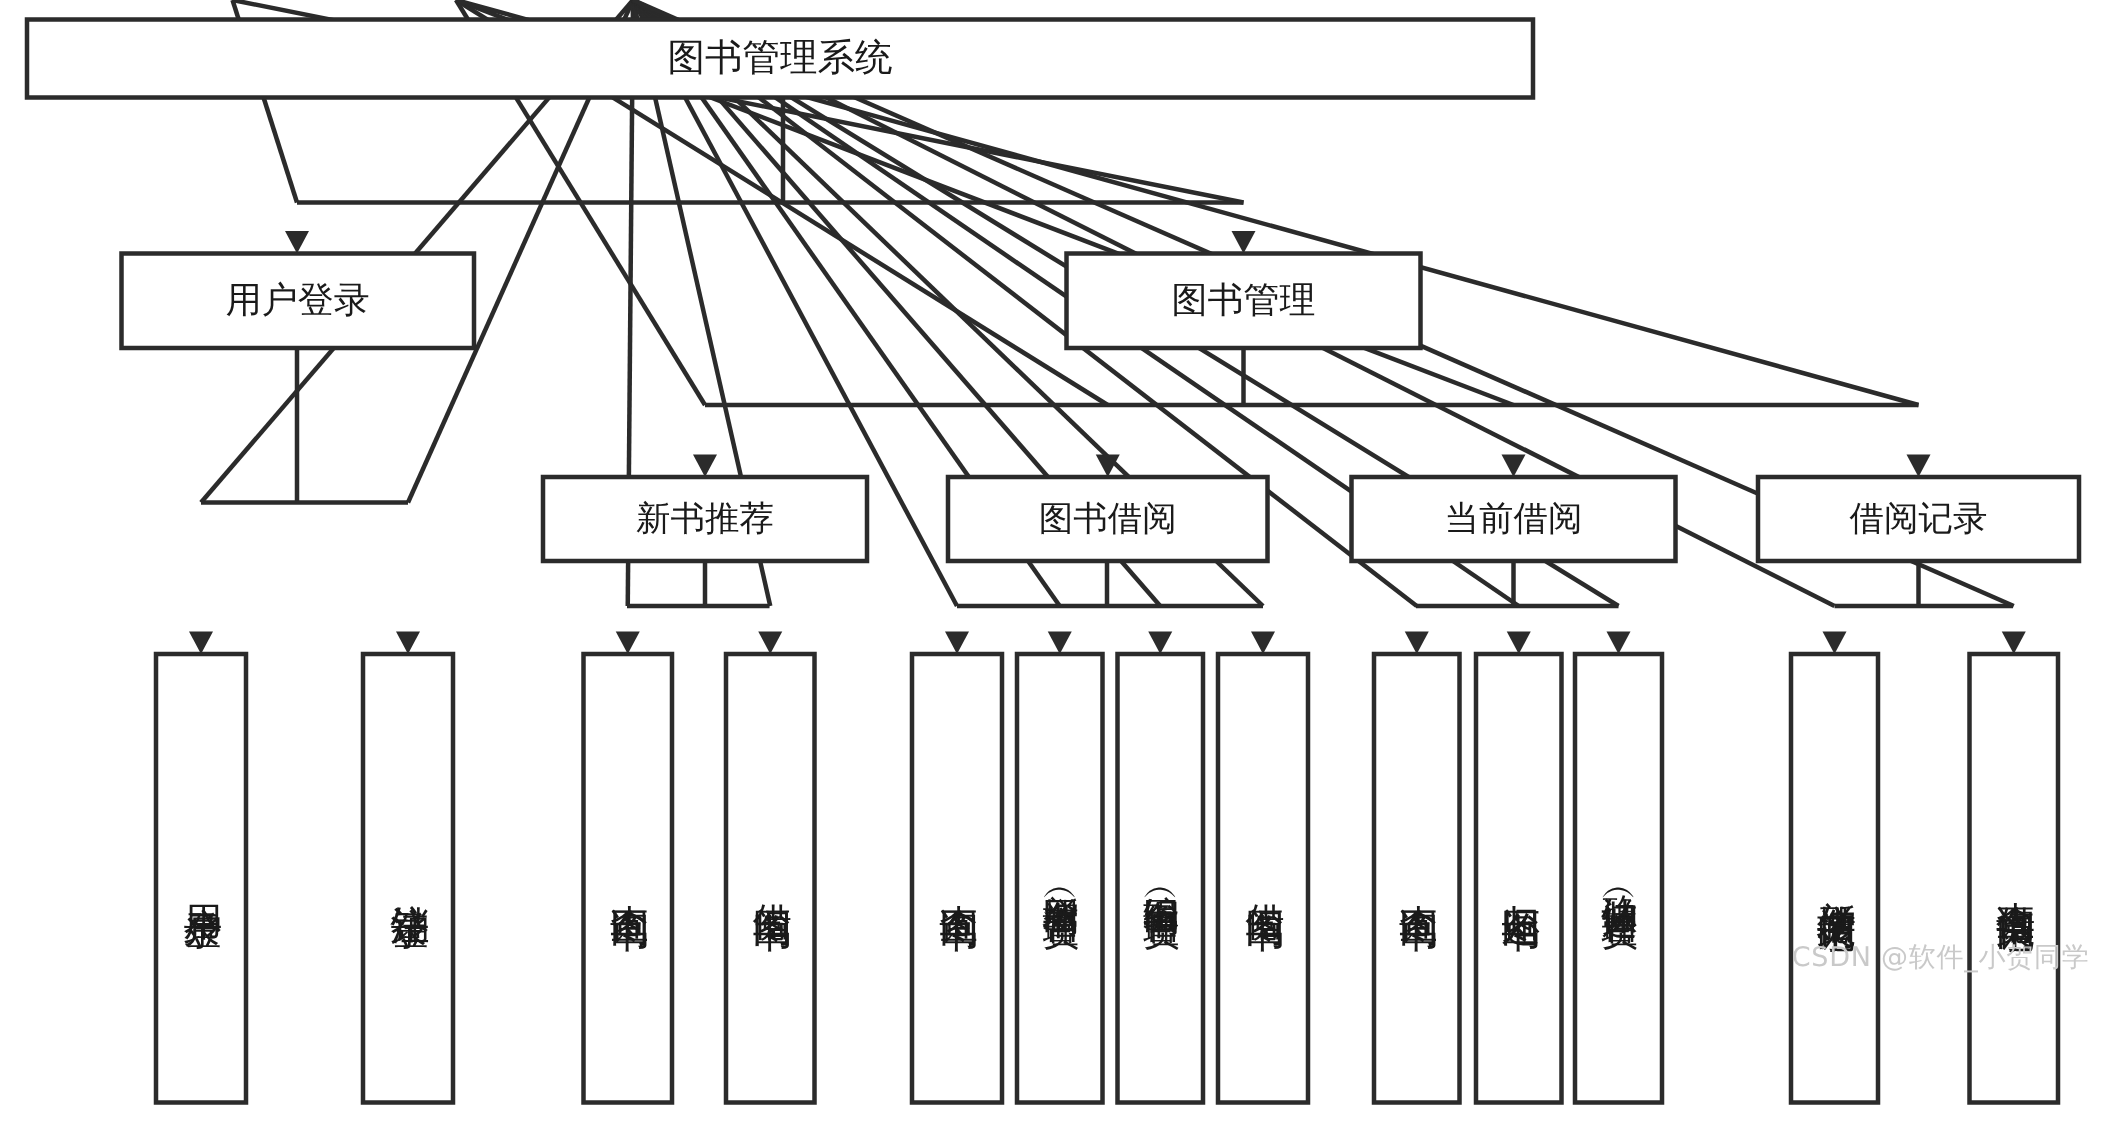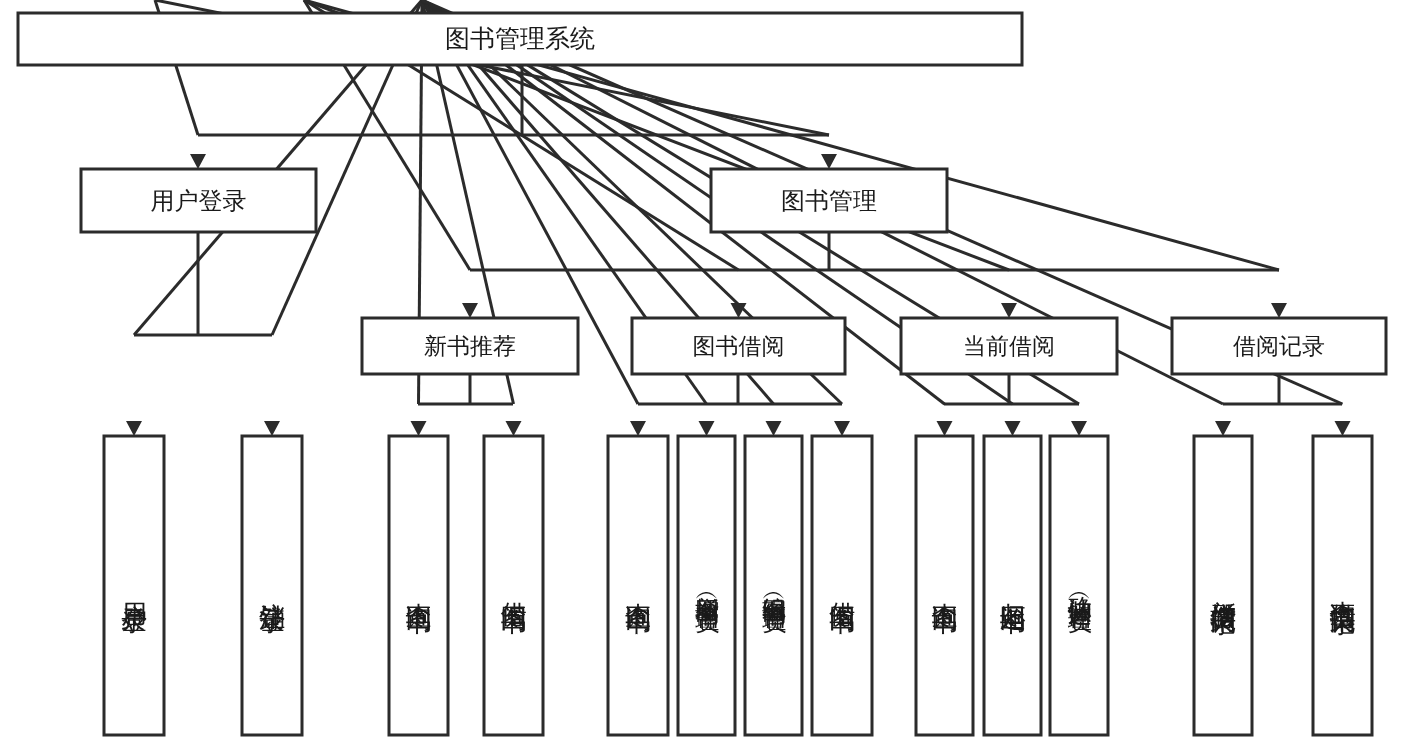--- a/index.html
+++ b/index.html
@@ -212,13 +212,14 @@
       <div class="leaf-label-wrap" style="left: 1050px; top: 436px; width: 58px; height: 299px;">
         <span class="leaf-label" style="font-size: 24px;">确认归还（管理员）</span>
       </div>
       <div class="leaf-label-wrap" style="left: 1194px; top: 436px; width: 58px; height: 299px;">
         <span class="leaf-label">新增借阅记录</span>
       </div>
       <div class="leaf-label-wrap" style="left: 1313px; top: 436px; width: 59px; height: 299px;">
         <span class="leaf-label">查询借阅记录</span>
       </div>
     </div>
+  <div class="watermark">CSDN @软件_小贺同学</div>
 </div>
 
 </body></html>

